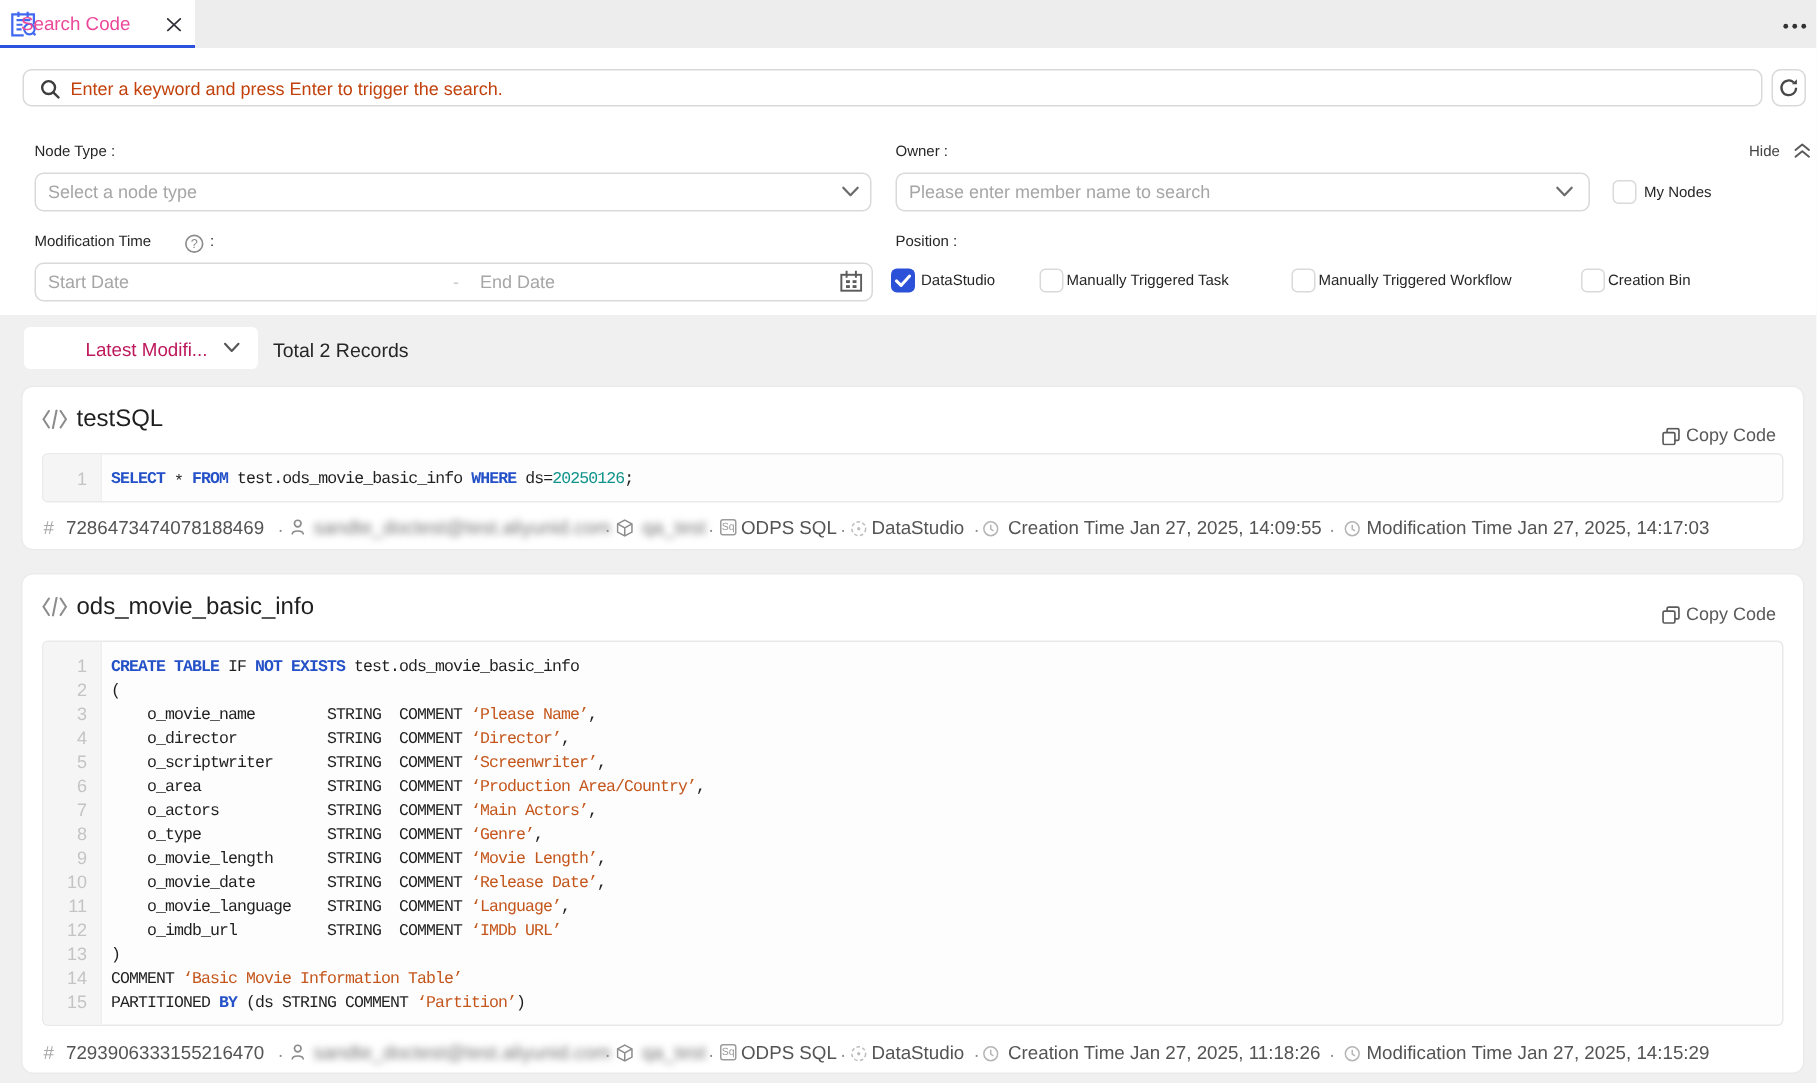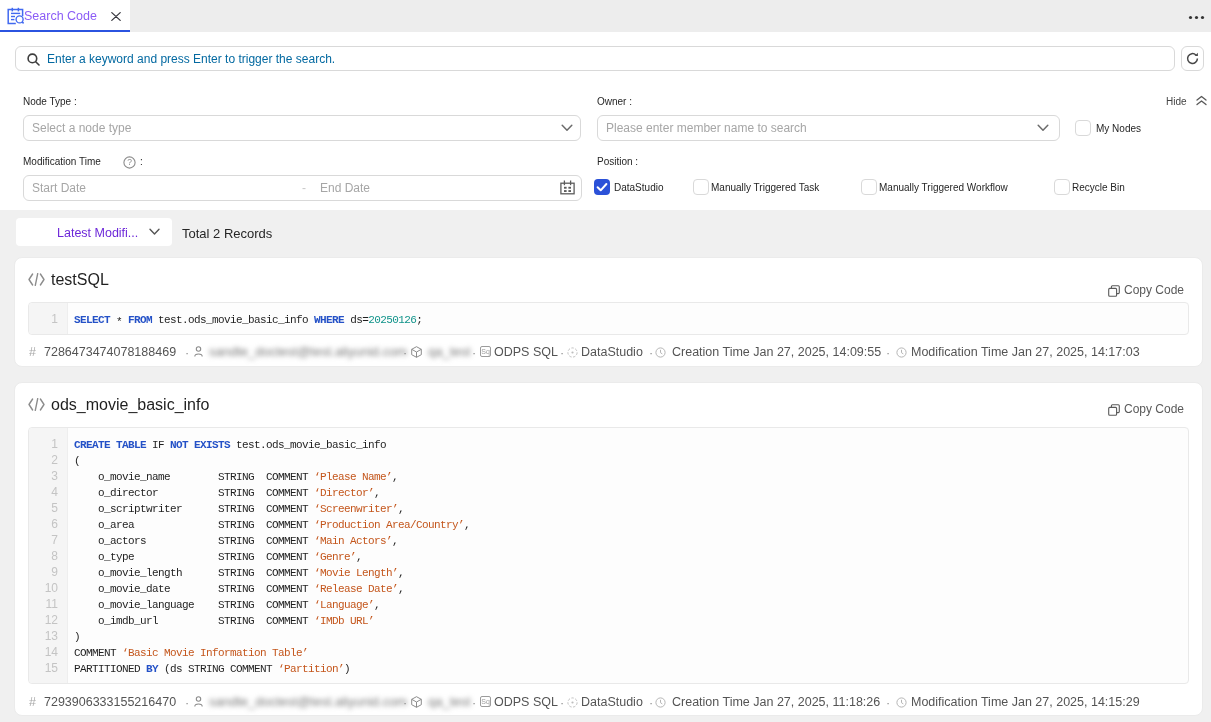--- a/index.html
+++ b/index.html
@@ -1,21 +1,21 @@
 <!DOCTYPE html>
 <html><head>
 <meta charset="utf-8">
 <style>
 * { margin:0; padding:0; box-sizing:border-box; }
 html,body { width:1211px; height:722px; font-family:"Liberation Sans",sans-serif; background:#fff; overflow:hidden; position:relative; }
 .abs { position:absolute; }
 
 .tabbar { position:absolute; left:0; top:0; width:1211px; height:32px; background:#ededed; }
 .tab { position:absolute; left:0; top:0; width:130px; height:32px; background:#fff; border-bottom:2px solid #2b53e0; }
-.tabtitle { position:absolute; left:24px; top:9px; font-size:12.5px; color:#8b5cf6; }
+.tabtitle { position:absolute; left:14px; top:9px; font-size:12.5px; color:#ec4899; }
 
 .inp { position:absolute; background:#fff; border:1px solid #d9d9d9; border-radius:6px; }
 .ph { position:absolute; font-size:12px; color:#a6a6a6; line-height:14px; }
 .lab { position:absolute; font-size:10px; color:#262626; line-height:14px; }
 .cb { position:absolute; width:16px; height:16px; border:1px solid #d9d9d9; border-radius:4px; background:#fff; }
 .cbc { position:absolute; width:16px; height:16px; border-radius:4px; background:#2b51d8; }
 
 .graybg { position:absolute; left:0; top:210px; width:1211px; height:512px; background:#f0f0f0; }
 .card { position:absolute; left:14px; width:1189px; background:#fff; border:1px solid #ebebeb; border-radius:8px; }
 .title { position:absolute; font-size:16px; font-weight:normal; color:#1f1f1f; }
@@ -54,21 +54,21 @@
   <circle cx="2.5" cy="2.5" r="1.6" fill="#333"></circle>
   <circle cx="8.5" cy="2.5" r="1.6" fill="#333"></circle>
   <circle cx="14.5" cy="2.5" r="1.6" fill="#333"></circle>
 </svg>
 
 <div class="inp" style="left:15px;top:46px;width:1160px;height:25px;"></div>
 <svg class="abs" style="left:27px;top:53px" width="13" height="13" viewBox="0 0 13 13">
   <circle cx="5.4" cy="5.4" r="4.3" fill="none" stroke="#3d3d3d" stroke-width="1.6"></circle>
   <line x1="8.7" y1="8.7" x2="12" y2="12" stroke="#3d3d3d" stroke-width="1.6" stroke-linecap="round"></line>
 </svg>
-<div class="ph" style="left:47px;top:52px;color:#0369a1;">Enter a keyword and press Enter to trigger the search.</div>
+<div class="ph" style="left:47px;top:52px;color:#c2410c;">Enter a keyword and press Enter to trigger the search.</div>
 <div class="inp" style="left:1181px;top:46px;width:23px;height:25px;"></div>
 <svg class="abs" style="left:1186px;top:52px" width="13" height="13" viewBox="0 0 13 13">
   <path d="M11.4 6.5 A4.9 4.9 0 1 1 9.9 3.0" fill="none" stroke="#474747" stroke-width="1.5"></path>
   <path d="M11.9 0.8 L11.9 4.1 L8.6 4.1 Z" fill="#474747"></path>
 </svg>
 
 <div class="lab" style="left:23px;top:95px;">Node Type :</div>
 <div class="inp" style="left:23px;top:115px;width:558px;height:26px;"></div>
 <div class="ph" style="left:32px;top:121px;">Select a node type</div>
 <svg class="abs" style="left:561px;top:124px" width="12" height="8" viewBox="0 0 12 8">
@@ -113,26 +113,26 @@
 <div class="cbc" style="left:594px;top:179px;"></div>
 <svg class="abs" style="left:594px;top:179px" width="16" height="16" viewBox="0 0 16 16">
   <path d="M3.6 8.3 L6.7 11.3 L12.4 5" fill="none" stroke="#fff" stroke-width="2" stroke-linecap="round" stroke-linejoin="round"></path>
 </svg>
 <div class="lab" style="left:614px;top:181px;">DataStudio</div>
 <div class="cb" style="left:693px;top:179px;"></div>
 <div class="lab" style="left:711px;top:181px;">Manually Triggered Task</div>
 <div class="cb" style="left:861px;top:179px;"></div>
 <div class="lab" style="left:879px;top:181px;">Manually Triggered Workflow</div>
 <div class="cb" style="left:1054px;top:179px;"></div>
-<div class="lab" style="left:1072px;top:181px;">Recycle Bin</div>
+<div class="lab" style="left:1072px;top:181px;">Creation Bin</div>
 
 <div class="graybg"></div>
 <div class="abs" style="left:16px;top:218px;width:156px;height:28px;background:#fff;border-radius:4px;"></div>
 <div class="abs" style="left:24px;top:226px;font-size:12.5px;color:#646464;margin-top:42px;">Sort</div>
-<div class="abs" style="left:57px;top:226px;font-size:12.5px;color:#6d28d9;">Latest Modifi...</div>
+<div class="abs" style="left:57px;top:226px;font-size:12.5px;color:#be185d;">Latest Modifi...</div>
 <svg class="abs" style="left:149px;top:228px" width="11" height="8" viewBox="0 0 11 8">
   <path d="M1 1.2 L5.5 6 L10 1.2" fill="none" stroke="#555" stroke-width="1.4" stroke-linecap="round" stroke-linejoin="round"></path>
 </svg>
 <div class="abs" style="left:182px;top:226px;font-size:13px;color:#262626;">Total 2 Records</div>
 
 <div class="card" style="top:257px;height:110px;"></div>
 <svg class="abs" style="left:28px;top:273px" width="17" height="13" viewBox="0 0 17 13">
   <path d="M4.6 1 L1 6.5 L4.6 12" fill="none" stroke="#8c8c8c" stroke-width="1.4" stroke-linecap="round" stroke-linejoin="round"></path>
   <path d="M12.4 1 L16 6.5 L12.4 12" fill="none" stroke="#8c8c8c" stroke-width="1.4" stroke-linecap="round" stroke-linejoin="round"></path>
   <line x1="9.7" y1="0.6" x2="7.3" y2="12.4" stroke="#8c8c8c" stroke-width="1.4" stroke-linecap="round"></line>

